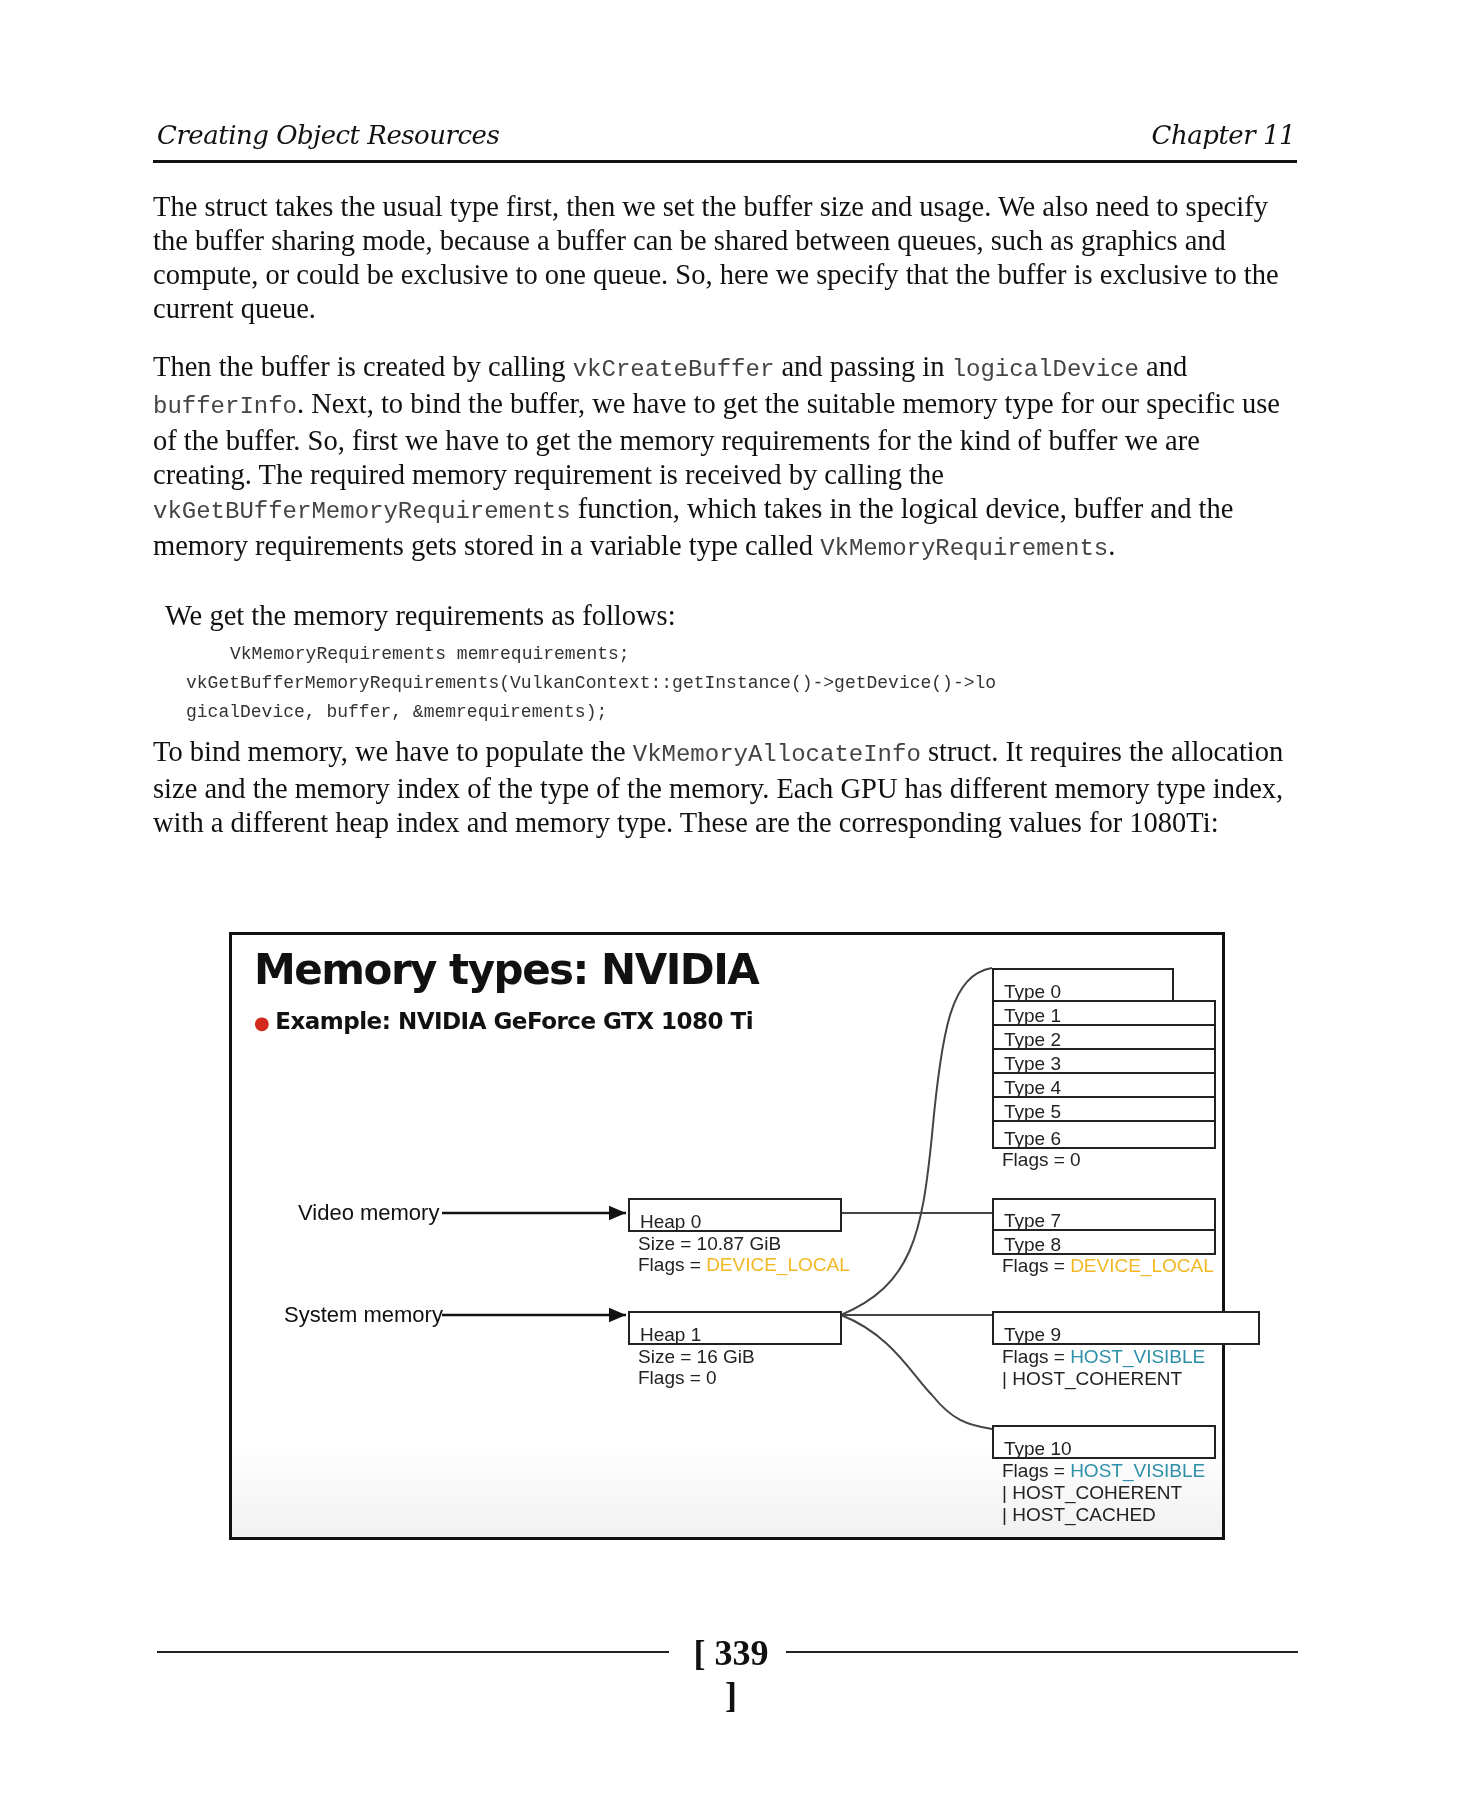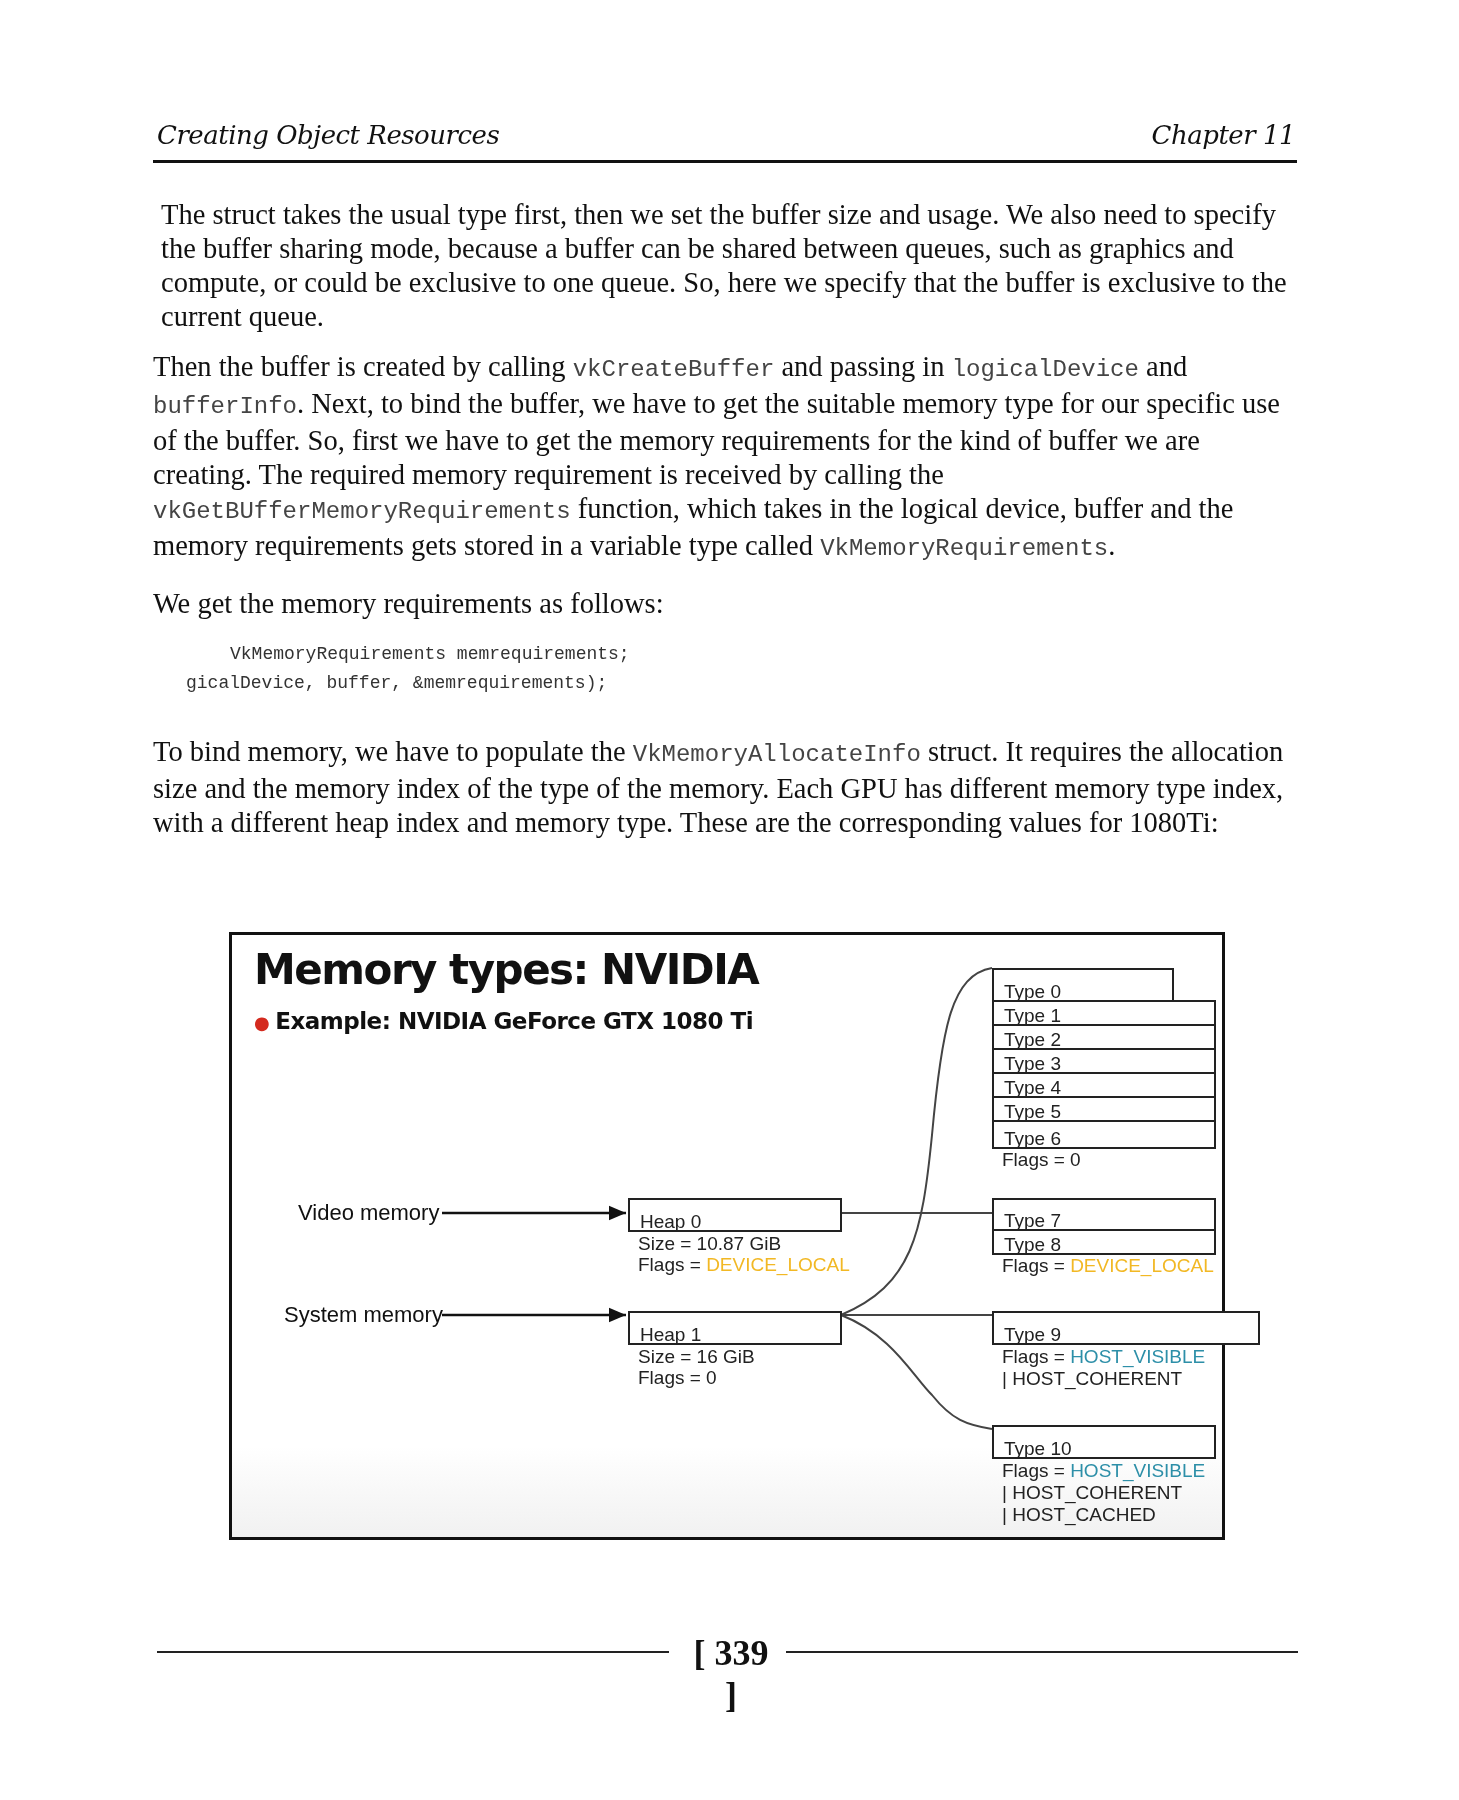--- a/index.html
+++ b/index.html
@@ -38,27 +38,27 @@
 </style>
 </head>
 <body>
 
 <div id="running-head">
   <span class="left">Creating Object Resources</span>
   <span class="right">Chapter 11</span>
 </div>
 <div id="head-rule"></div>
 
-<p id="para-1" class="para" style="margin:8px">The struct takes the usual type first, then we set the buffer size and usage. We also need to specify the buffer sharing mode, because a buffer can be shared between queues, such as graphics and compute, or could be exclusive to one queue. So, here we specify that the buffer is exclusive to the current queue.</p>
+<p id="para-1" class="para" style="margin:0">The struct takes the usual type first, then we set the buffer size and usage. We also need to specify the buffer sharing mode, because a buffer can be shared between queues, such as graphics and compute, or could be exclusive to one queue. So, here we specify that the buffer is exclusive to the current queue.</p>
 
 <p id="para-2" class="para" style="margin:0"><span>Then the buffer is created by calling </span><span class="code">vkCreateBuffer</span><span> and passing in </span><span class="code">logicalDevice</span><span> and </span><span class="code">bufferInfo</span><span>. Next, to bind the buffer, we have to get the suitable memory type for our specific use of the buffer. So, first we have to get the memory requirements for the kind of buffer we are creating. The required memory requirement is received by calling the </span><span class="code">vkGetBUfferMemoryRequirements</span><span> function, which takes in the logical device, buffer and the memory requirements gets stored in a variable type called </span><span class="code">VkMemoryRequirements</span><span>.</span></p>
 
-<p id="para-3" class="para" style="margin:0">We get the memory requirements as follows:</p>
+<p id="para-3" class="para" style="margin:12px">We get the memory requirements as follows:</p>
 
-<div id="code-block"><div class="line1">VkMemoryRequirements memrequirements;</div><div>gicalDevice, buffer, &amp;memrequirements);</div></div>
+<div id="code-block"><div class="line1">VkMemoryRequirements memrequirements;</div><div>vkGetBufferMemoryRequirements(VulkanContext::getInstance()-&gt;getDevice()-&gt;lo</div><div>gicalDevice, buffer, &amp;memrequirements);</div></div>
 
 <p id="para-4" class="para" style="margin:0"><span>To bind memory, we have to populate the </span><span class="code">VkMemoryAllocateInfo</span><span> struct. It requires the allocation size and the memory index of the type of the memory. Each GPU has different memory type index, with a different heap index and memory type. These are the corresponding values for  1080Ti:</span></p>
 
 <div id="figure">
   <svg width="990" height="602">
     <defs>
       <marker id="arrow" markerWidth="8" markerHeight="8" refX="7" refY="4" orient="auto">
         <path d="M0,1 L7,4 L0,7 z" fill="#111"></path>
       </marker>
     </defs>

